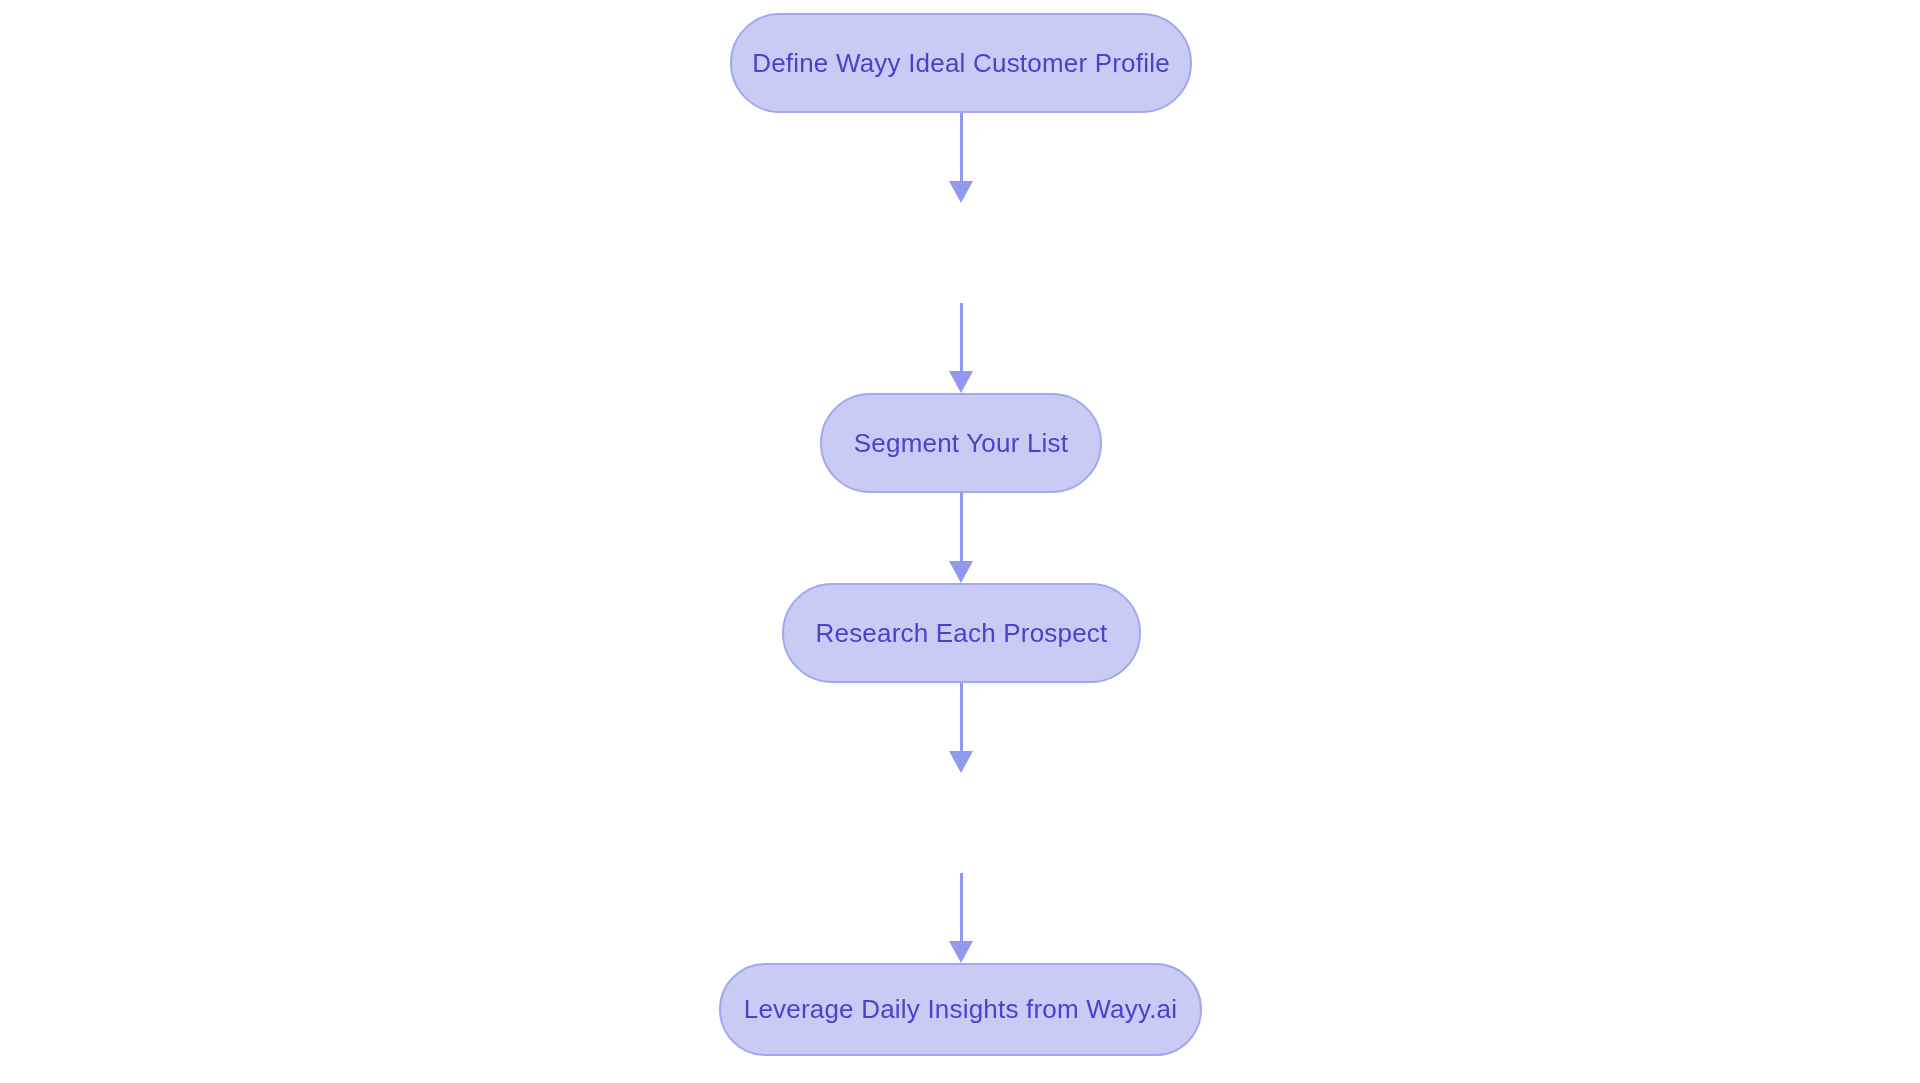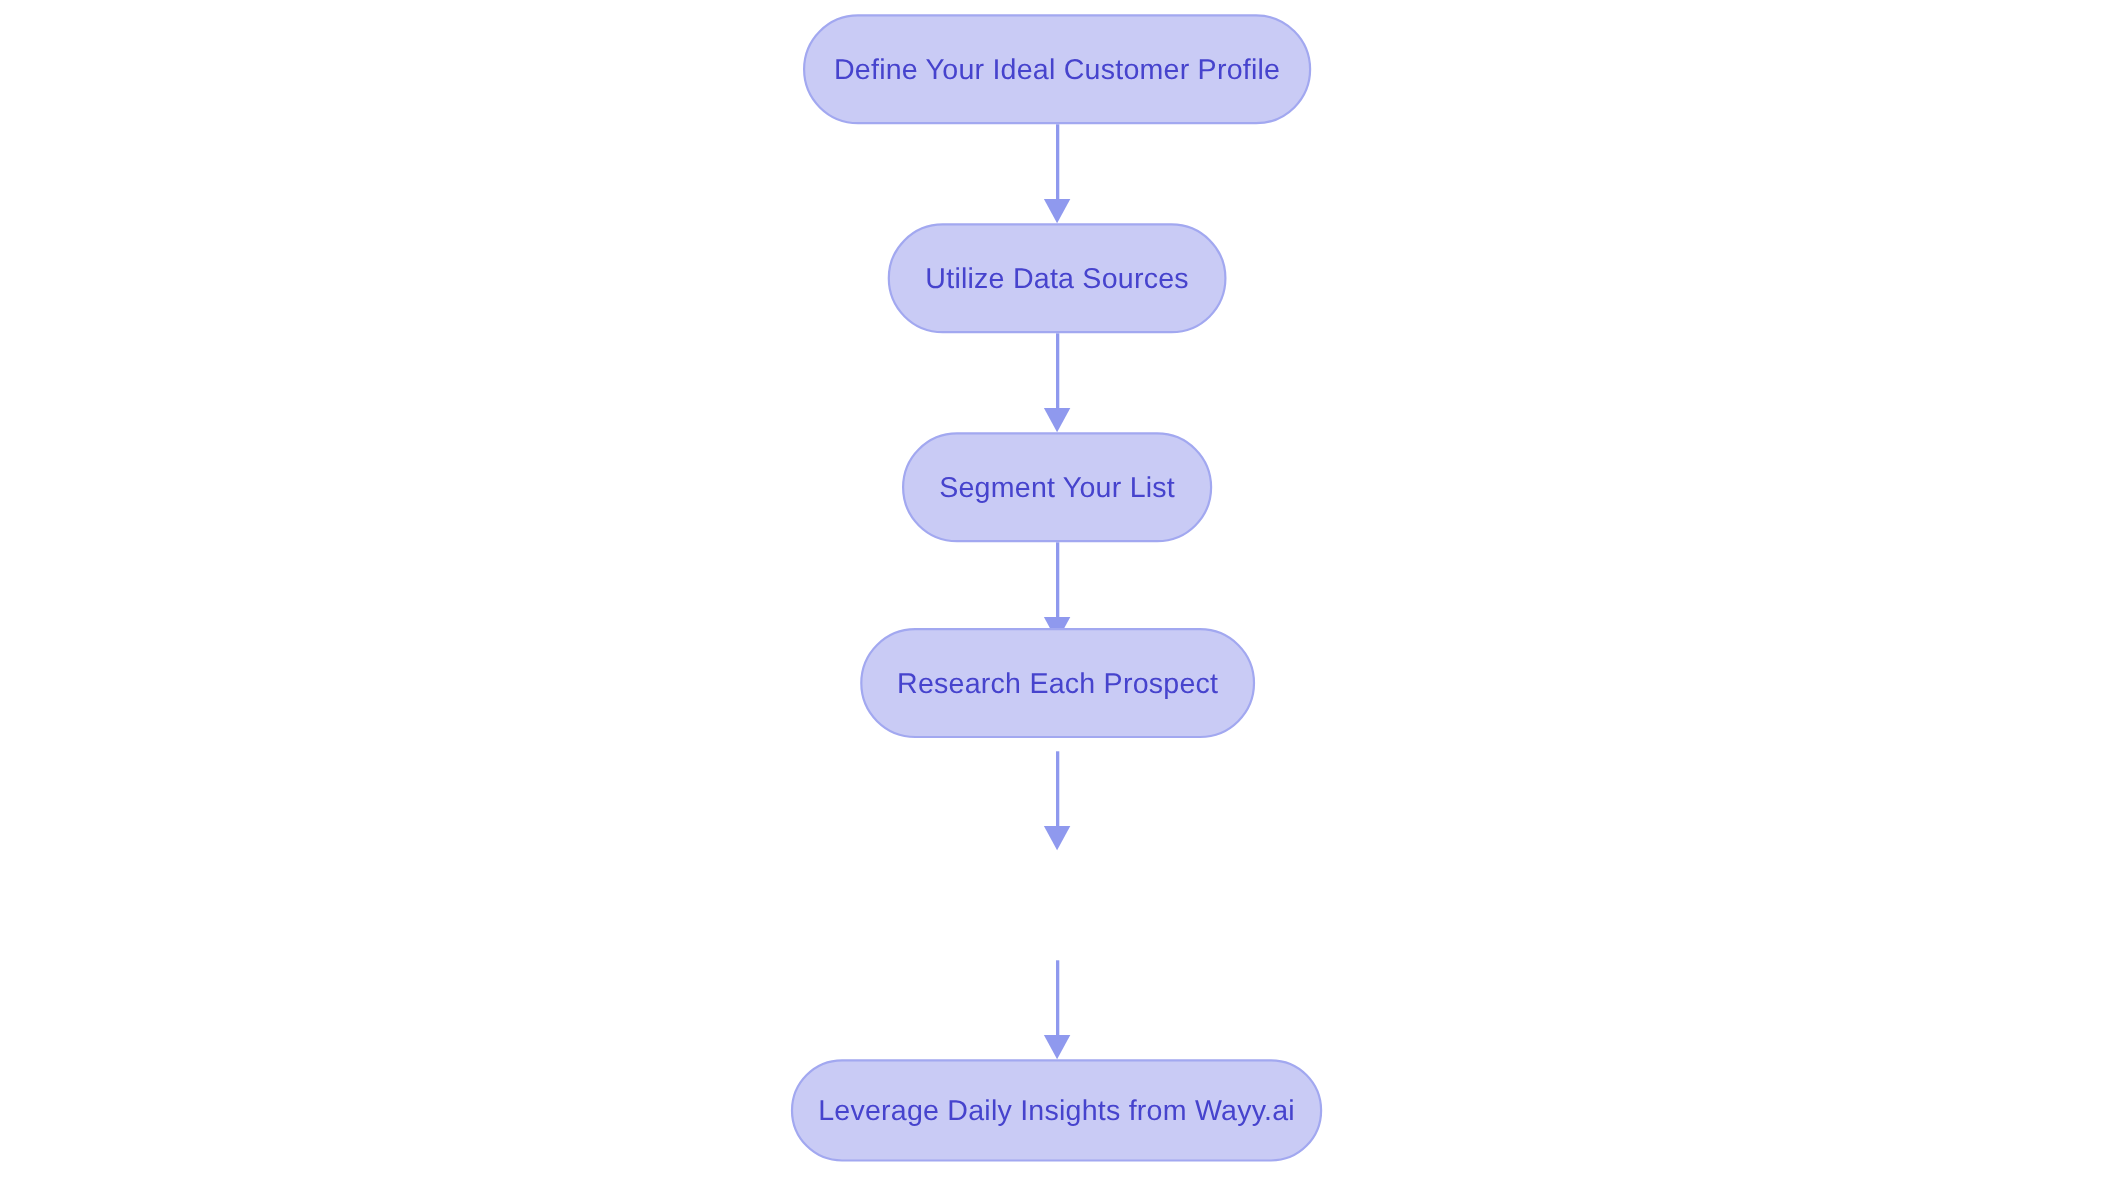--- a/index.html
+++ b/index.html
@@ -30,21 +30,21 @@
     color: #4643cd;
     font-size: 26px;
     letter-spacing: 0.2px;
     white-space: nowrap;
     text-align: center;
   }
   
   .node-1 { top: 13px;  left: 730px; width: 462px; }
   .node-2 { top: 203px; left: 807px; width: 308px; }
   .node-3 { top: 393px; left: 820px; width: 282px; }
-  .node-4 { top: 571px; left: 782px; width: 359px; }
+  .node-4 { top: 583px; left: 782px; width: 359px; }
   .node-5 { top: 773px; left: 846px; width: 231px; }
   .node-6 { top: 963px; left: 719px; width: 483px; height: 93px; }
 
   .flow-arrow {
     position: absolute;
     left: 949px;          
     width: 24px;
     height: 90px;
     display: flex;
     flex-direction: column;
@@ -67,31 +67,28 @@
     border-right: 12px solid transparent;
     border-top: 22px solid #8f99ee;
   }
 </style>
 </head>
 <body>
 
 <div class="stage">
 
   <div class="flow-node node-1">
-    <span class="node-label">Define Your Ideal Customer Profile</span>
+    <span class="node-label">Define Wayy Ideal Customer Profile</span>
   </div>
 
   <div class="flow-arrow arrow-1">
     <div class="shaft"></div>
     <div class="head"></div>
   </div>
 
-  <div class="flow-node node-2">
-    <span class="node-label">Utilize Data Sources</span>
-  </div>
 
   <div class="flow-arrow arrow-2">
     <div class="shaft"></div>
     <div class="head"></div>
   </div>
 
   <div class="flow-node node-3">
     <span class="node-label">Segment Your List</span>
   </div>
 

